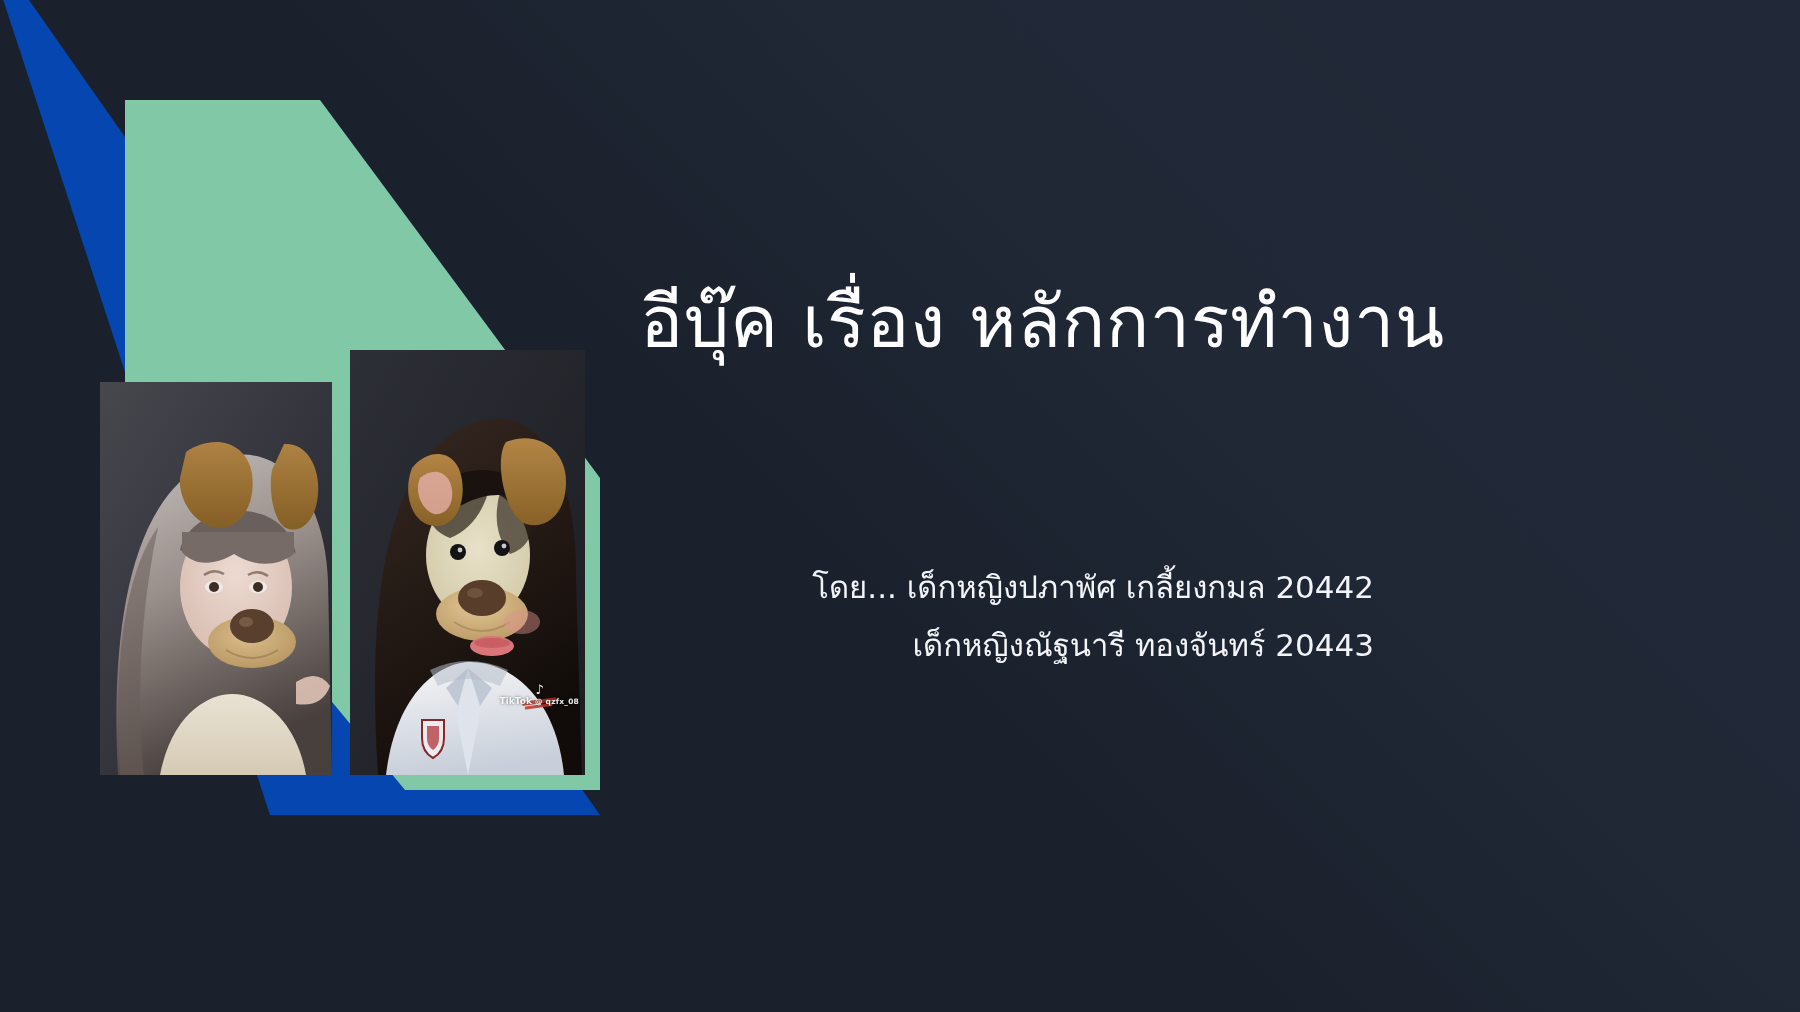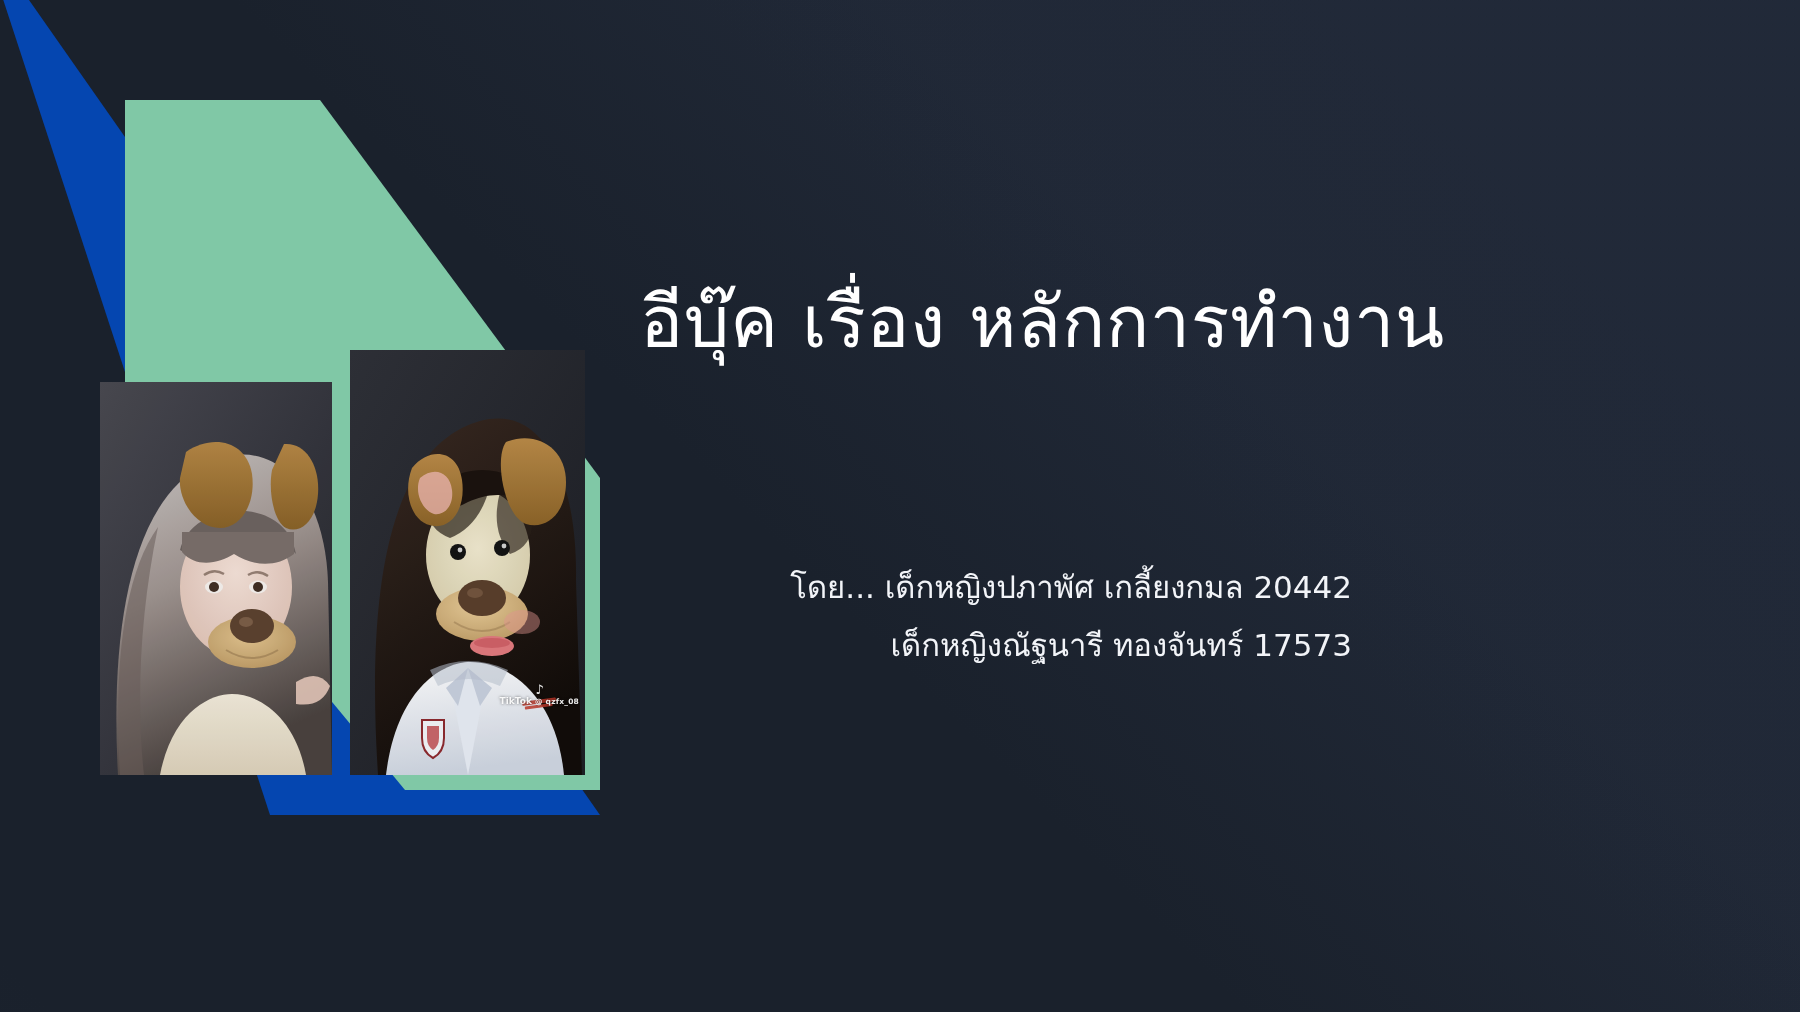--- a/index.html
+++ b/index.html
@@ -76,21 +76,21 @@
     color: #ffffff;
     font-size: 72px;
     line-height: 1.18;
     font-weight: 400;
     letter-spacing: .5px;
     white-space: nowrap;
     margin-top: 8px;
   }
   .authors {
     position: absolute;
-    left: 652px;
+    left: 674px;
     top: 558px;
     width: 700px;
     text-align: right;
     color: #f2f4f8;
     font-size: 31px;
     line-height: 1.88;
     font-weight: 400;
   }
   .authors .line { display: block; white-space: nowrap; }
 
@@ -280,16 +280,16 @@
       <span class="note">♪</span>
       <span>TikTok</span>
       <span class="user">@ qzfx_08</span>
     </div>
   </div>
 
   <div class="title">อีบุ๊ค เรื่อง หลักการทำงาน</div>
 
   <div class="authors">
     <span class="line">โดย... เด็กหญิงปภาพัศ เกลี้ยงกมล  20442</span>
-    <span class="line">เด็กหญิงณัฐนารี ทองจันทร์   17573</span>
+    <span class="line">เด็กหญิงณัฐนารี ทองจันทร์   20443</span>
   </div>
 
 </div>
 
 </body></html>

